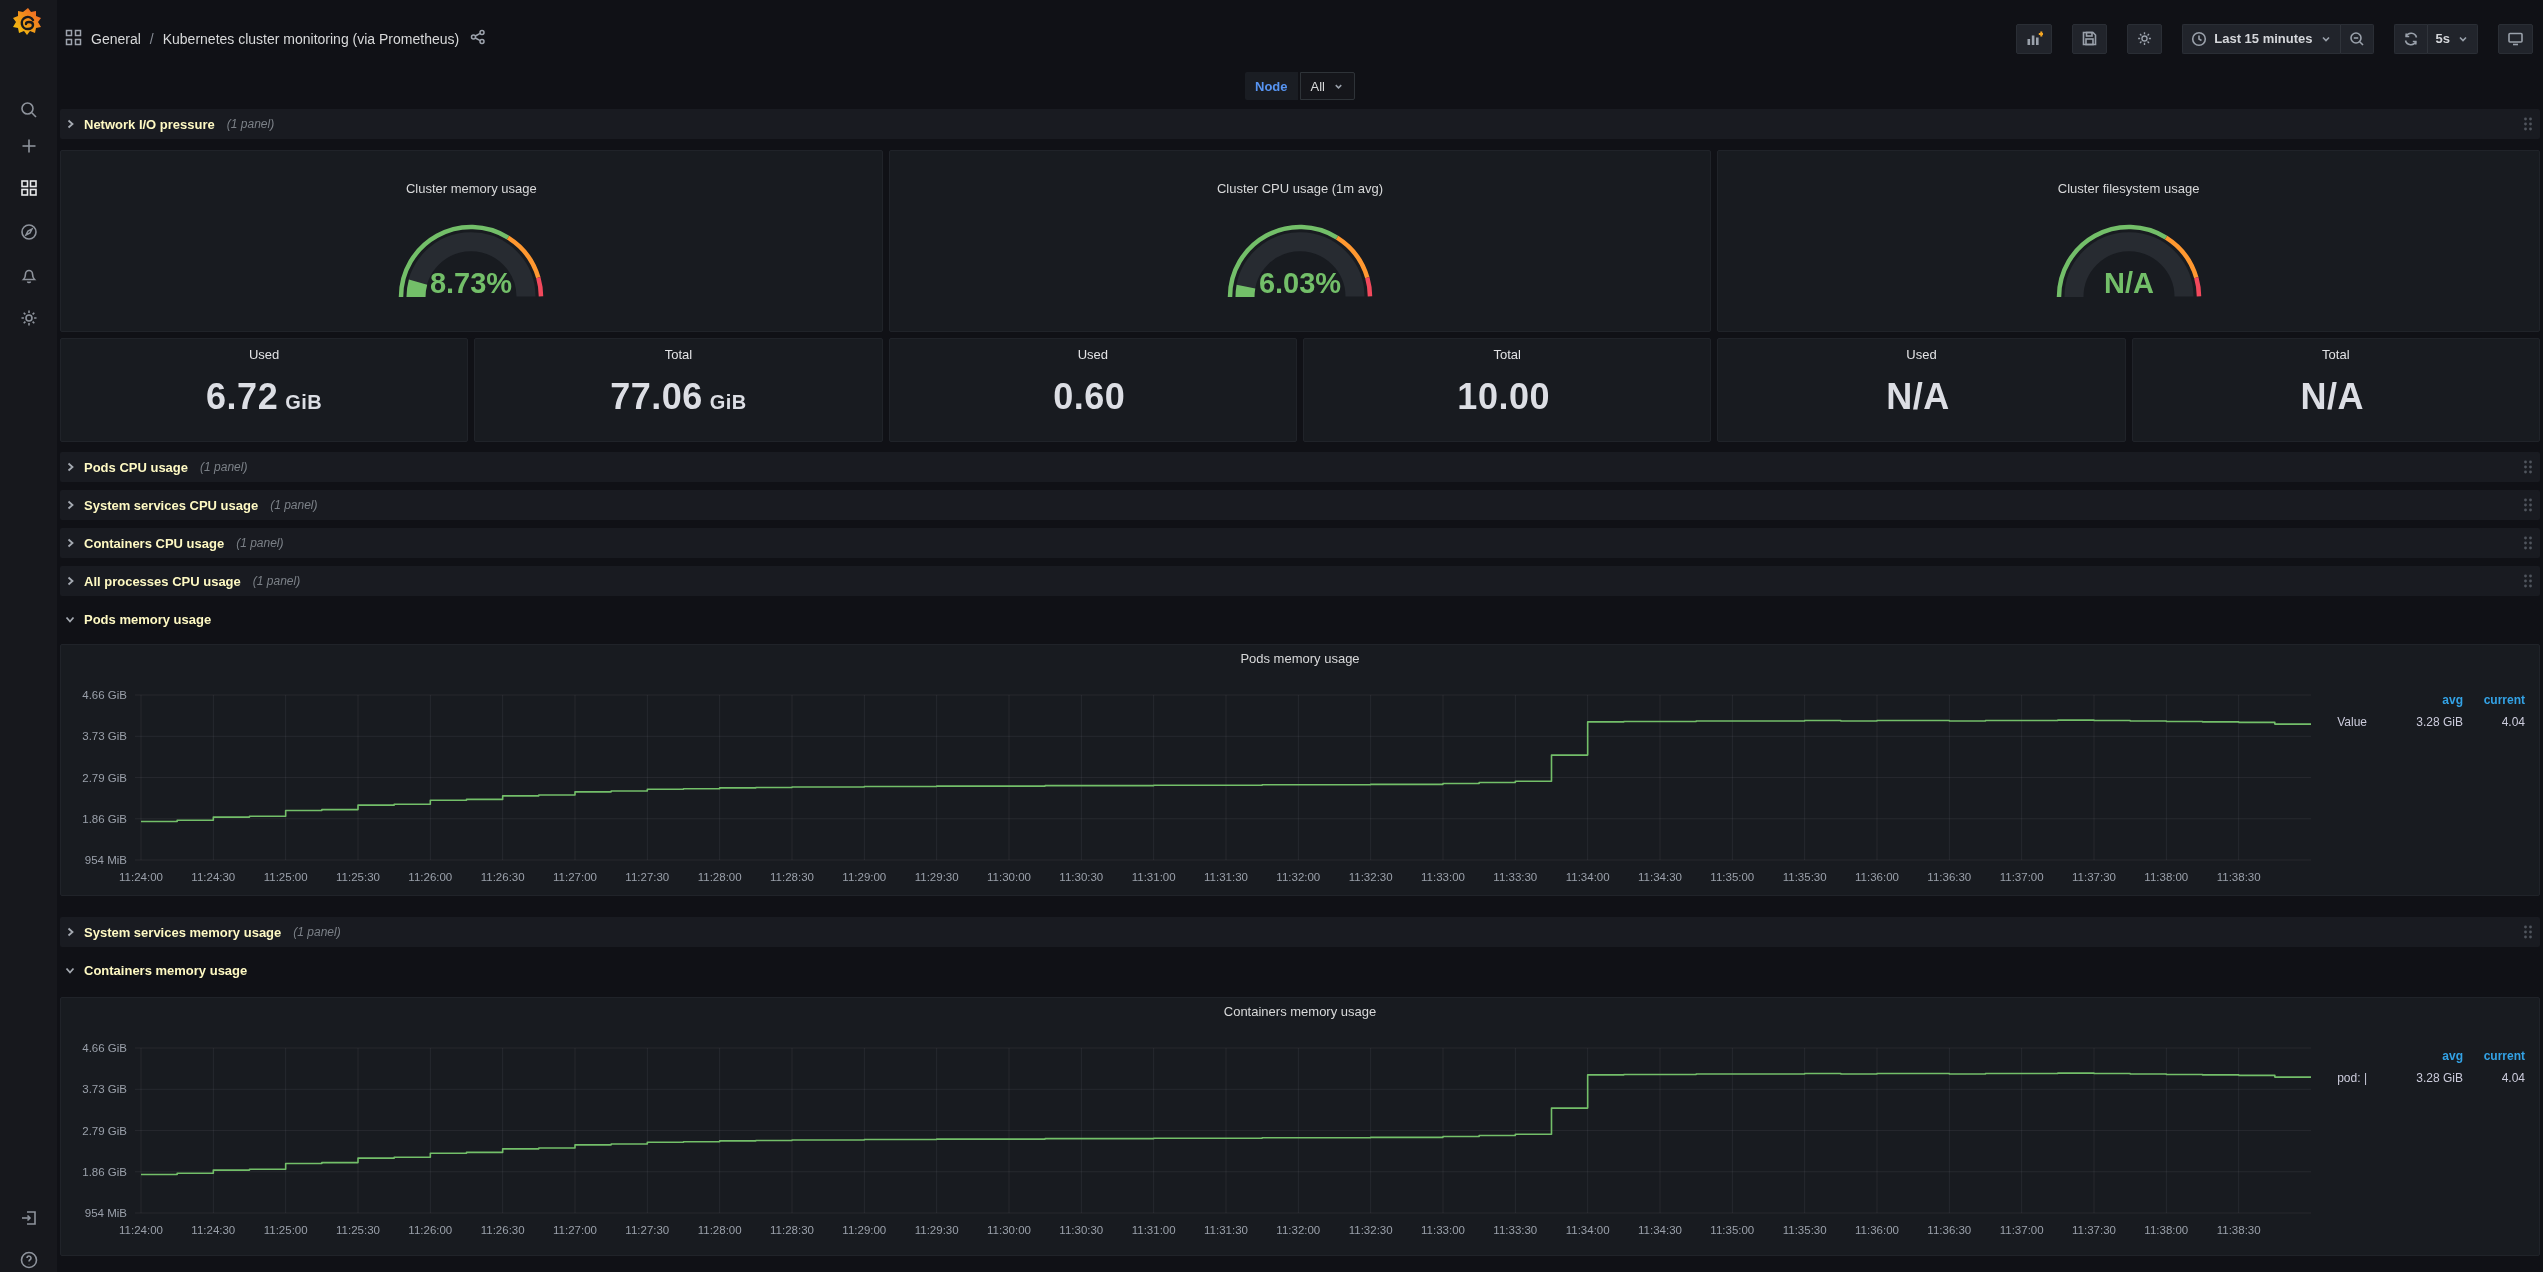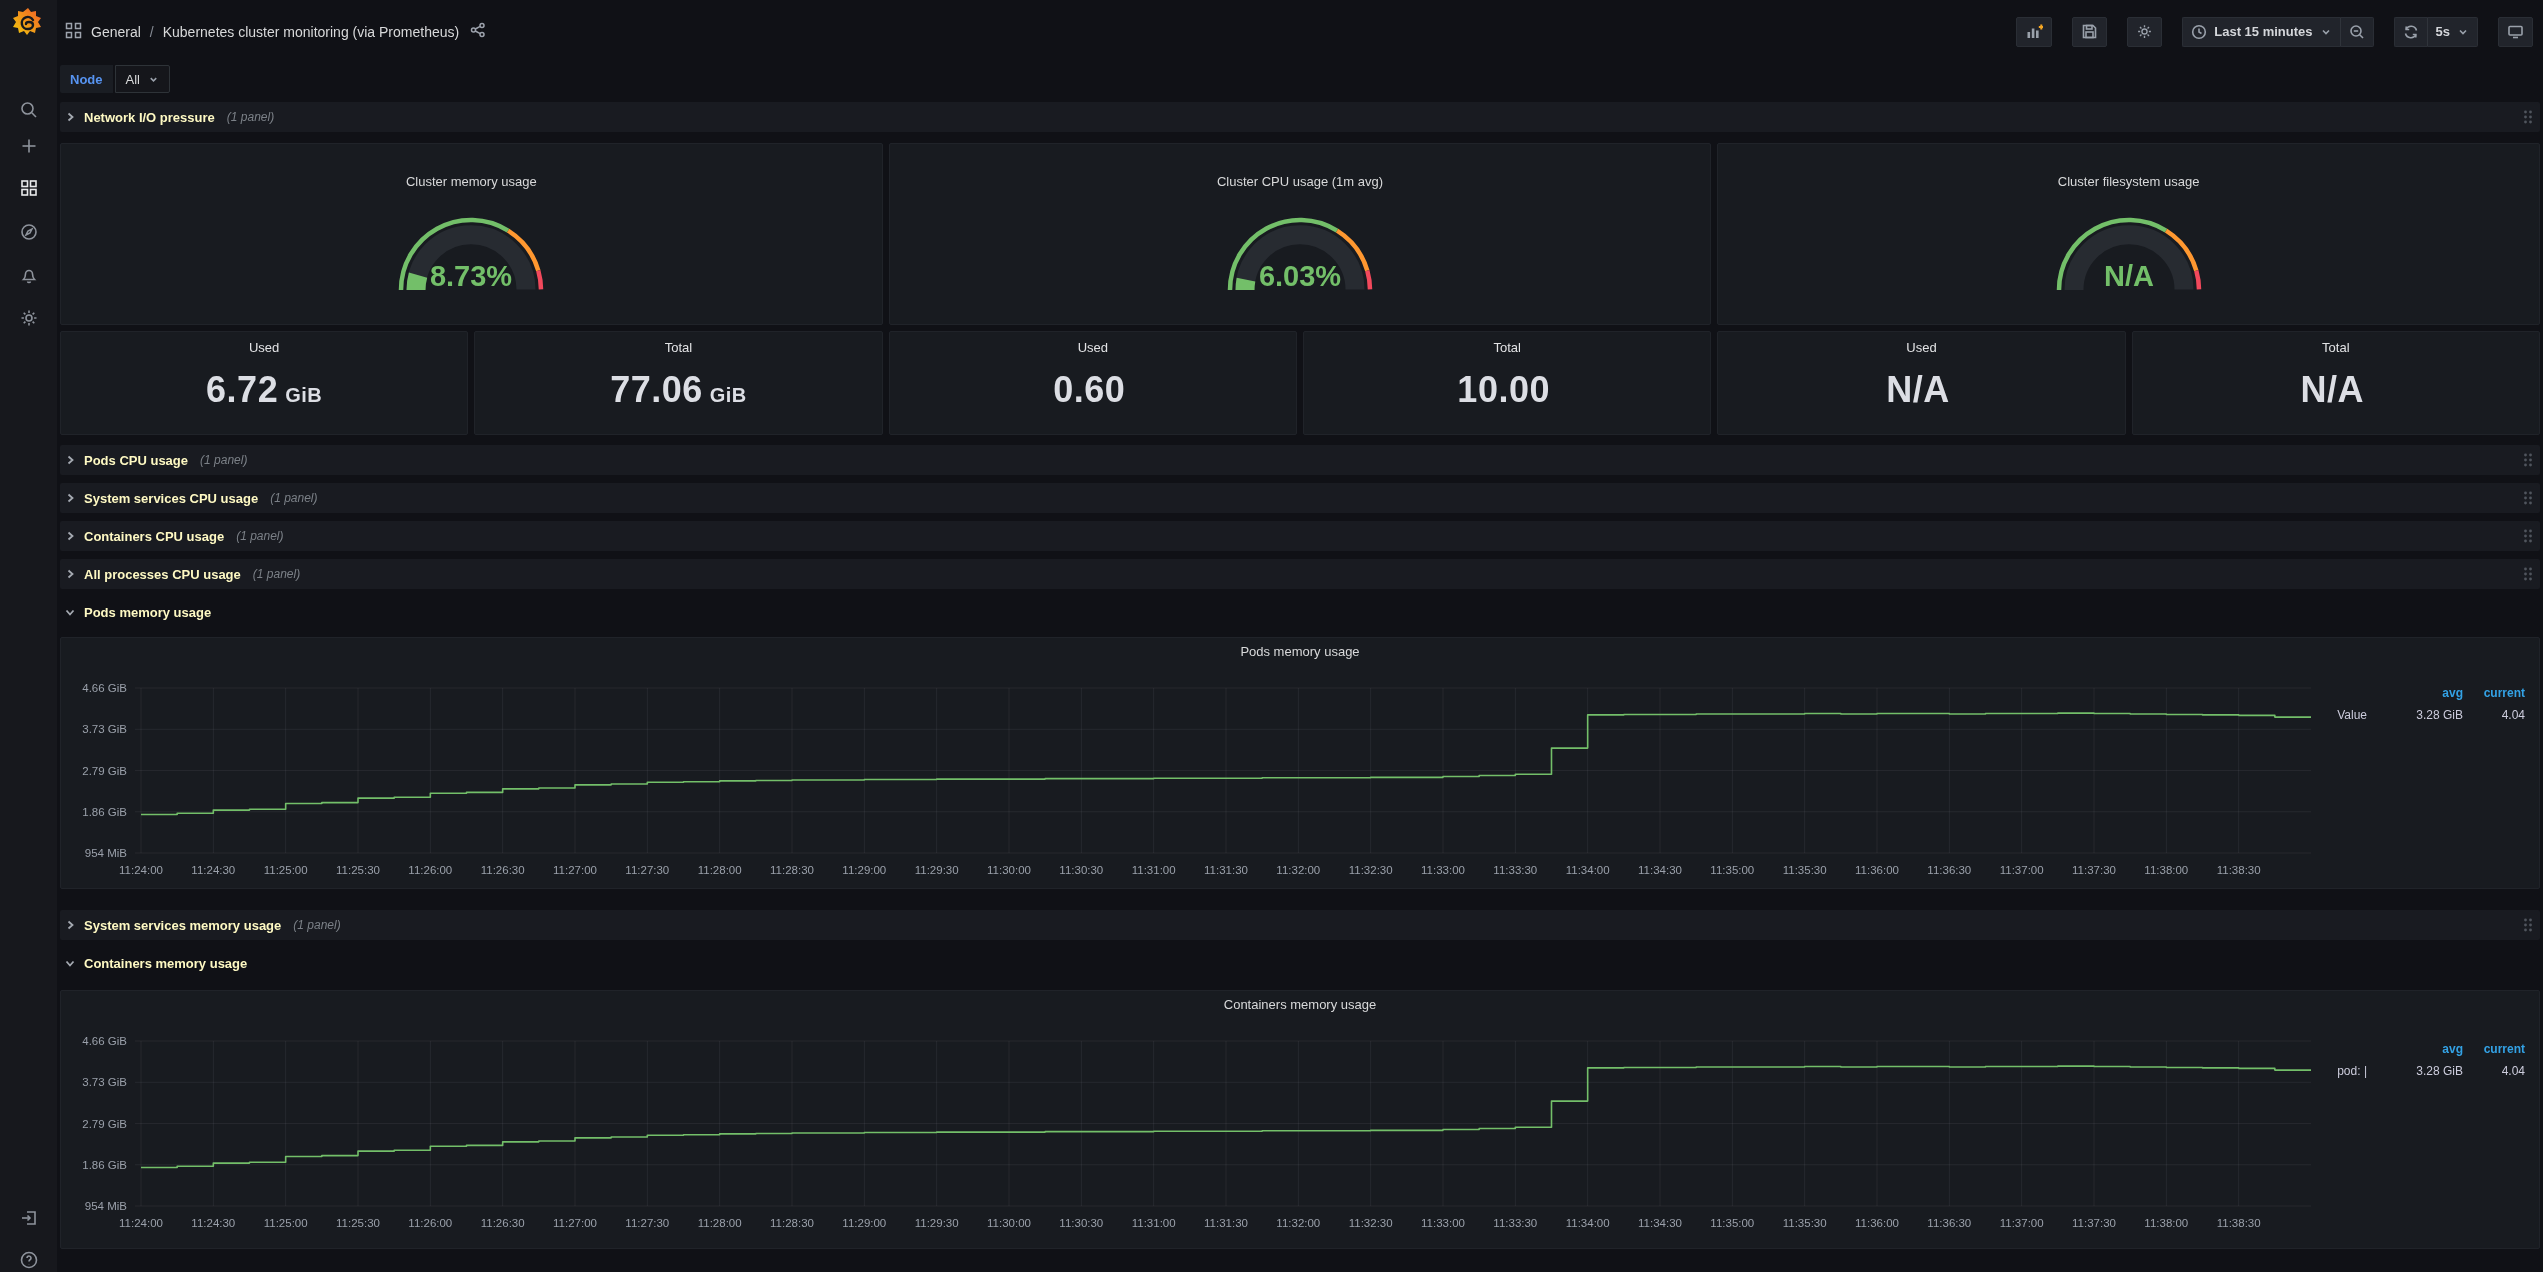--- a/index.html
+++ b/index.html
@@ -7,37 +7,37 @@
   .screen{position:relative;width:2543px;height:1272px;background:#101116;overflow:hidden;
           font-family:"Liberation Sans",sans-serif;color:#d8d9da;}
   
   .sidebar{position:absolute;left:0;top:0;width:57px;height:1272px;background:#17181d;}
   .sb-item{position:absolute;left:0;width:57px;height:36px;display:flex;align-items:center;justify-content:center;
            background:none;border:none;cursor:pointer;padding:0;}
   .sb-item svg{stroke:#8e939c;fill:none;stroke-width:1.6;}
   .sb-item.active svg{stroke:#e9eaec;}
   .logo{position:absolute;left:11px;top:6px;width:34px;height:34px;}
   
-  .main{position:absolute;left:57px;top:4px;width:2486px;height:935px;}
+  .main{position:absolute;left:57px;top:11px;width:2486px;height:935px;}
   .hdr{position:absolute;left:0;top:0;width:100%;height:55px;display:flex;align-items:center;
        justify-content:space-between;padding:0 10px 0 8px;}
   .crumbs{display:flex;align-items:center;gap:9px;font-size:14px;font-weight:500;}
   .crumb-sep{color:#868b94;}
   .crumbs svg{stroke:#9da3ad;fill:none;stroke-width:1.5;}
   .toolbar{display:flex;align-items:flex-start;gap:20px;}
   .tbtn{height:30px;min-width:32px;background:#21242b;border:1px solid #2a2e35;border-radius:2px;
         display:flex;align-items:center;justify-content:center;gap:7px;color:#d5d7db;
         font-family:inherit;font-size:13px;font-weight:600;cursor:pointer;padding:0 8px;}
   .tbtn svg{stroke:#9aa1ab;fill:none;stroke-width:1.6;}
   .tgroup{display:flex;align-items:stretch;}
   .tgroup .tbtn:first-child{border-radius:2px 0 0 2px;border-right:1px solid #30343b;}
   .tgroup .tbtn:last-child{border-radius:0 2px 2px 0;border-left:none;}
   
   .scroll{position:absolute;left:3px;top:55px;width:2480px;}
-  .vars{display:flex;align-items:center;margin:6px 0 9px 0;height:28px;gap:2px;}
+  .vars{display:flex;align-items:center;margin:6px 0 9px 0;height:28px;gap:2px;justify-content:center;}
   .var-label{height:28px;display:flex;align-items:center;padding:0 10px;background:#1a1d23;
              color:#5794f2;font-size:13px;font-weight:600;border-radius:2px 0 0 2px;}
   .var-value{height:28px;display:flex;align-items:center;gap:8px;padding:0 10px;background:#15161b;
              border:1px solid #2e3338;color:#d8d9da;font-family:inherit;font-size:13px;cursor:pointer;border-radius:0 2px 2px 0;}
   .var-value svg{stroke:#9aa1ab;fill:none;stroke-width:1.6;}
   
   .row{display:flex;align-items:center;gap:8px;height:30px;padding:0 6px 0 4px;cursor:pointer;}
   .row.collapsed{background:#191b21;border-radius:2px;}
   .row.expanded{height:28px;background:transparent;}
   .row svg.chev{stroke:#a5aab2;fill:none;stroke-width:1.8;flex:0 0 auto;}

